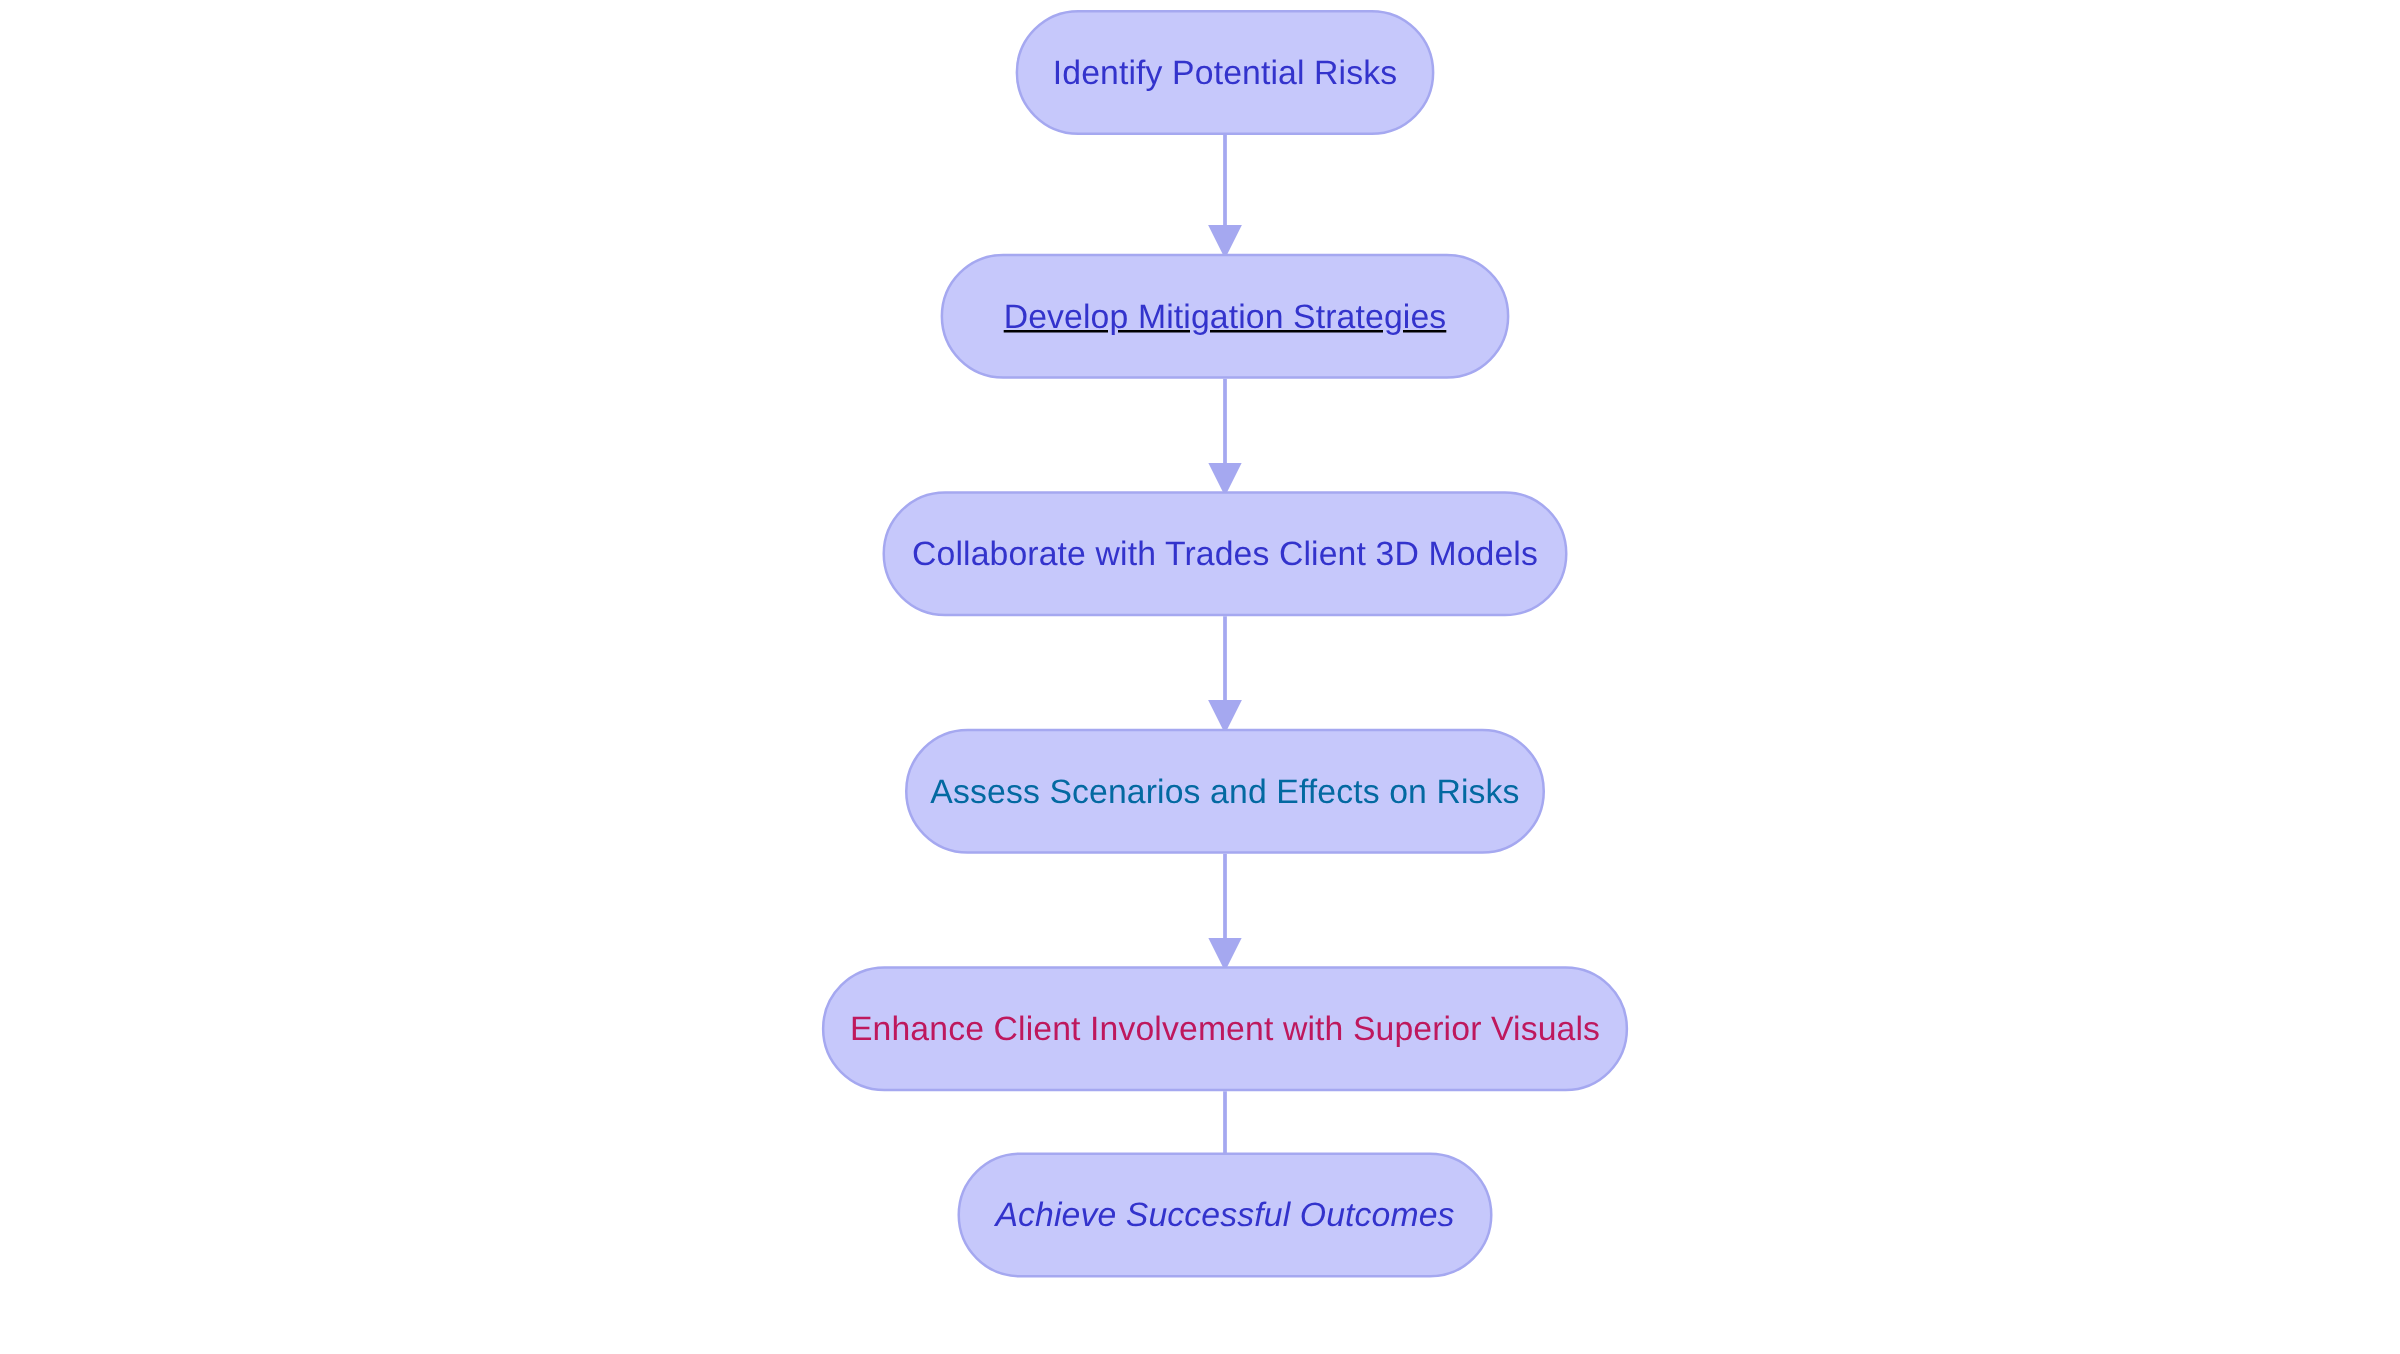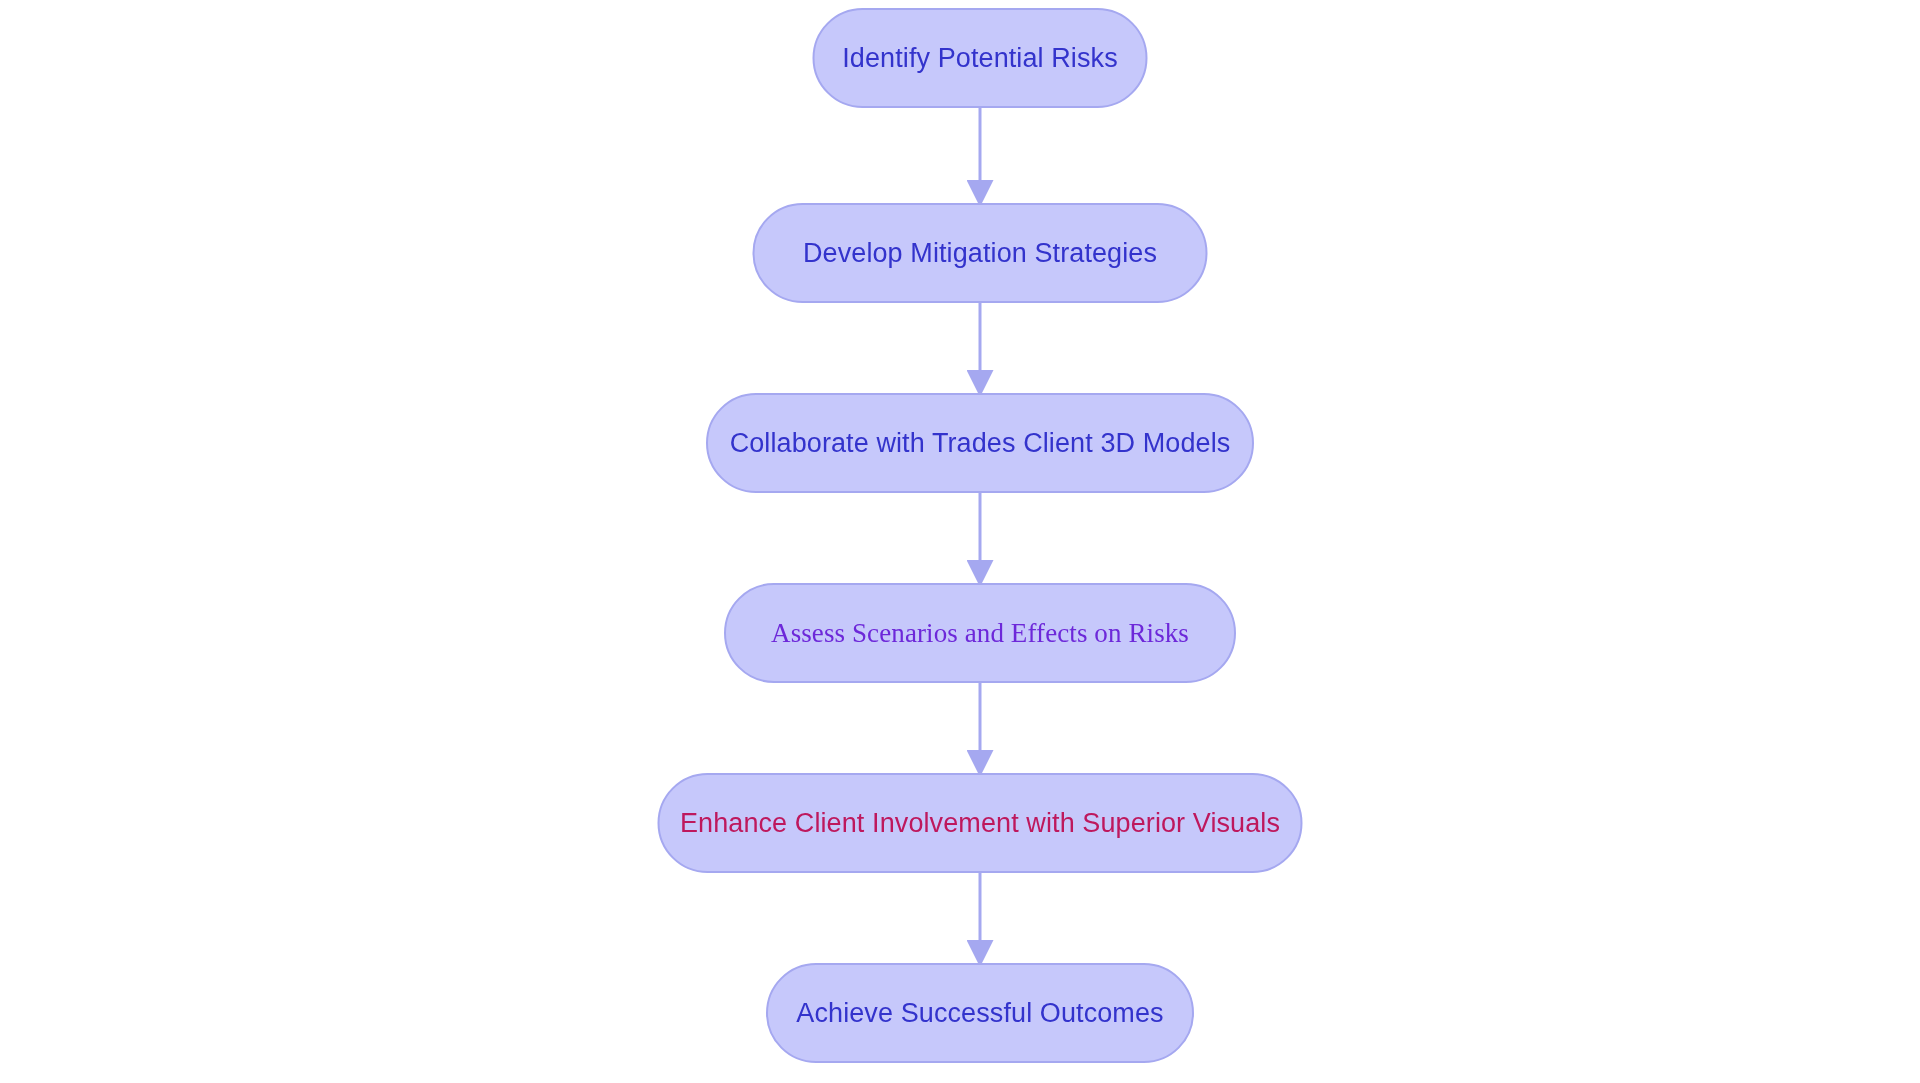--- a/index.html
+++ b/index.html
@@ -85,34 +85,34 @@
 
     <line x1="980" y1="873" x2="980" y2="943" stroke="#a5a8f0" stroke-width="3" marker-end="url(#arrowhead)"></line>
   </svg>
 
   <div id="node-layer">
 
     <div class="flow-node" style="left: 980px; top: 8px; width: 335px; height: 100px; border-radius: 50px; background: rgb(198, 200, 251); border-color: rgb(165, 168, 240);">
       <span class="flow-node-label" style="color: rgb(51, 51, 204);">Identify Potential Risks</span>
     </div>
 
-    <div class="flow-node" style="left: 980px; top: 203px; width: 455px; height: 100px; border-radius: 50px; background: rgb(198, 200, 251); border-color: rgb(165, 168, 240);">
+    <div class="flow-node" style="left: 980px; top: 203px; width: 455px; height: 100px; border-radius: 50px; background: rgb(198, 200, 251); border-color: rgb(165, 168, 240); text-decoration: underline;">
       <span class="flow-node-label" style="color: rgb(51, 51, 204);">Develop Mitigation Strategies</span>
     </div>
 
     <div class="flow-node" style="left: 980px; top: 393px; width: 548px; height: 100px; border-radius: 50px; background: rgb(198, 200, 251); border-color: rgb(165, 168, 240);">
       <span class="flow-node-label" style="color: rgb(51, 51, 204);">Collaborate with Trades Client 3D Models</span>
     </div>
 
     <div class="flow-node" style="left: 980px; top: 583px; width: 512px; height: 100px; border-radius: 50px; background: rgb(198, 200, 251); border-color: rgb(165, 168, 240);">
-      <span class="flow-node-label" style="color: #6d28d9; font-family: Liberation Serif, serif;">Assess Scenarios and Effects on Risks</span>
+      <span class="flow-node-label" style="color: #0369a1;">Assess Scenarios and Effects on Risks</span>
     </div>
 
     <div class="flow-node" style="left: 980px; top: 773px; width: 645px; height: 100px; border-radius: 50px; background: rgb(198, 200, 251); border-color: rgb(165, 168, 240);">
       <span class="flow-node-label" style="color: #be185d;">Enhance Client Involvement with Superior Visuals</span>
     </div>
 
-    <div class="flow-node" style="left: 980px; top: 963px; width: 428px; height: 100px; border-radius: 50px; background: rgb(198, 200, 251); border-color: rgb(165, 168, 240);">
+    <div class="flow-node" style="left: 980px; top: 922px; width: 428px; height: 100px; border-radius: 50px; background: rgb(198, 200, 251); border-color: rgb(165, 168, 240); font-style: italic;">
       <span class="flow-node-label" style="color: rgb(51, 51, 204);">Achieve Successful Outcomes</span>
     </div>
 
   </div>
 </div>
 
 </body></html>

